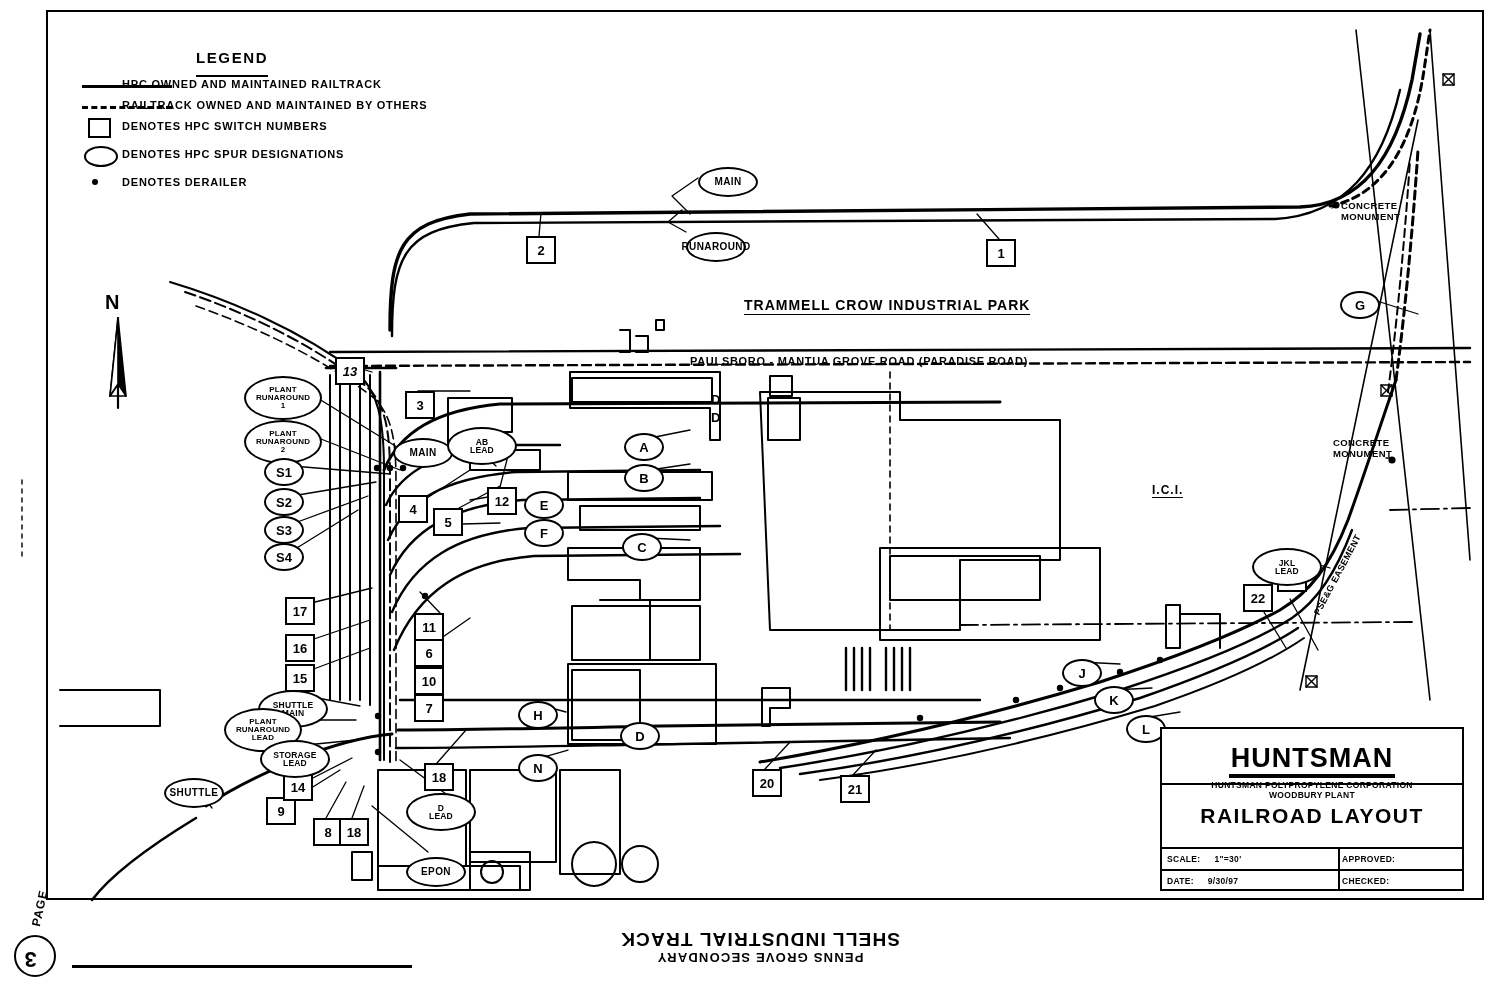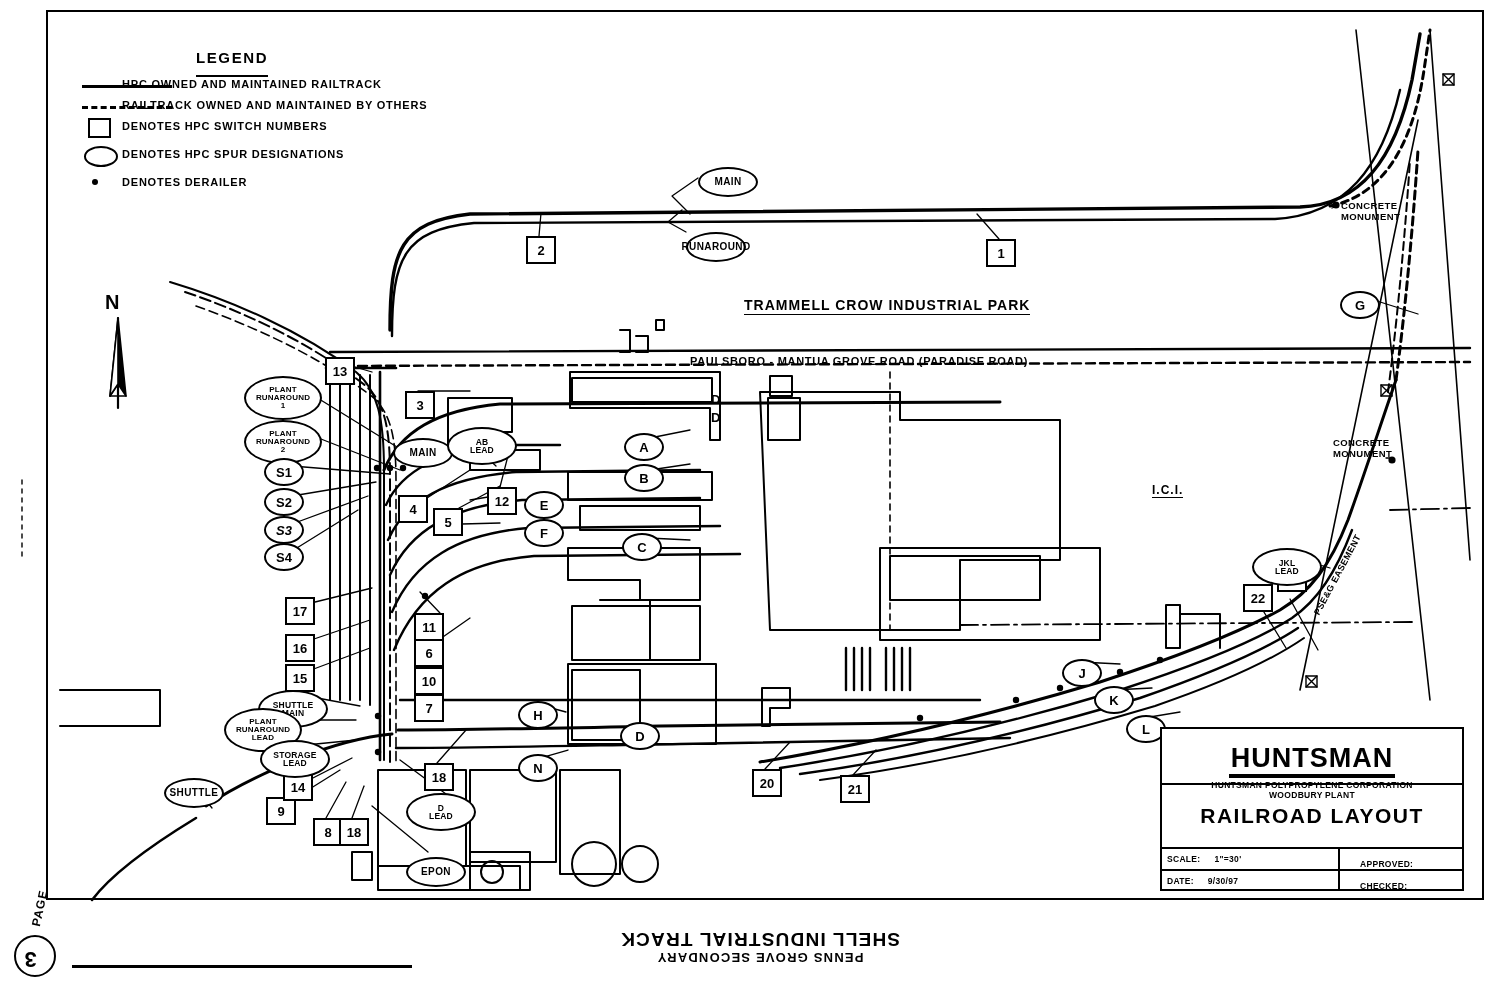--- a/index.html
+++ b/index.html
@@ -84,21 +84,21 @@
             line-height:1.02;}
   #tb-sub1{font-size:8.5px;font-weight:bold;letter-spacing:.3px;margin-top:2px;}
   #tb-sub2{font-size:8.5px;font-weight:bold;letter-spacing:.3px;}
   #tb-mid{height:62px;border-bottom:2.5px solid #000;display:flex;align-items:center;
           justify-content:center;}
   #tb-title{font-size:21px;font-weight:bold;letter-spacing:1.5px;}
   .tb-row{height:20px;display:flex;border-bottom:2.2px solid #000;}
   .tb-row:last-child{border-bottom:none;}
   .tb-cellL{width:178px;border-right:2.2px solid #000;display:flex;align-items:center;
             padding-left:5px;box-sizing:border-box;}
-  .tb-cellR{flex:1;display:flex;align-items:flex-end;padding-left:20px;box-sizing:border-box;}
+  .tb-cellR{flex:1;display:flex;align-items:center;padding-left:2px;box-sizing:border-box;}
   .tb-k{font-size:8.5px;font-weight:bold;letter-spacing:.3px;}
   .tb-v{font-size:8.5px;font-weight:bold;letter-spacing:.3px;margin-left:14px;}
 
   
   #outer-border{position:absolute;left:46px;top:10px;width:1434px;height:886px;
                 border:2.5px solid #000;}
   .door{position:absolute;font-size:13px;font-weight:bold;}
 </style>
 </head>
 <body>
@@ -368,21 +368,21 @@
       <div class="sw" style="left: 405px; top: 391px;">3</div>
       <div class="sw" style="left: 398px; top: 495px;">4</div>
       <div class="sw" style="left: 433px; top: 508px;">5</div>
       <div class="sw" style="left: 414px; top: 639px;">6</div>
       <div class="sw" style="left: 414px; top: 694px;">7</div>
       <div class="sw" style="left: 313px; top: 818px;">8</div>
       <div class="sw" style="left: 266px; top: 797px;">9</div>
       <div class="sw" style="left: 414px; top: 667px;">10</div>
       <div class="sw" style="left: 414px; top: 613px;">11</div>
       <div class="sw" style="left: 487px; top: 487px;">12</div>
-      <div class="sw" style="left: 325px; top: 357px;">13</div>
+      <div class="sw" style="left: 335px; top: 357px; font-style: italic;">13</div>
       <div class="sw" style="left: 283px; top: 773px;">14</div>
       <div class="sw" style="left: 285px; top: 664px;">15</div>
       <div class="sw" style="left: 285px; top: 634px;">16</div>
       <div class="sw" style="left: 285px; top: 597px;">17</div>
       <div class="sw" style="left: 339px; top: 818px;">18</div>
       <div class="sw" style="left: 424px; top: 763px;">18</div>
       <div class="sw" style="left: 752px; top: 769px;">20</div>
       <div class="sw" style="left: 840px; top: 775px;">21</div>
       <div class="sw" style="left: 1243px; top: 584px;">22</div>
       <div class="sw" style="left: 1277px; top: 564px;">23</div>
@@ -407,21 +407,21 @@
       </div>
       <div class="spur xl" style="left: 244px; top: 420px;">
         <div>
           <div>PLANT</div>
           <div>RUNAROUND</div>
           <div>2</div>
         </div>
       </div>
       <div class="spur sm" style="left: 264px; top: 458px;">S1</div>
       <div class="spur sm" style="left: 264px; top: 488px;">S2</div>
-      <div class="spur sm" style="left: 264px; top: 516px; font-style: italic;">S3</div>
+      <div class="spur sm" style="left: 264px; top: 516px;">S3</div>
       <div class="spur sm" style="left: 264px; top: 543px;">S4</div>
       <div class="spur sm" style="left: 624px; top: 433px;">A</div>
       <div class="spur sm" style="left: 624px; top: 464px;">B</div>
       <div class="spur sm" style="left: 622px; top: 533px;">C</div>
       <div class="spur sm" style="left: 524px; top: 491px;">E</div>
       <div class="spur sm" style="left: 524px; top: 519px;">F</div>
       <div class="spur sm" style="left: 1340px; top: 291px;">G</div>
       <div class="spur sm" style="left: 518px; top: 701px;">H</div>
       <div class="spur sm" style="left: 620px; top: 722px;">D</div>
       <div class="spur sm" style="left: 518px; top: 754px;">N</div>

